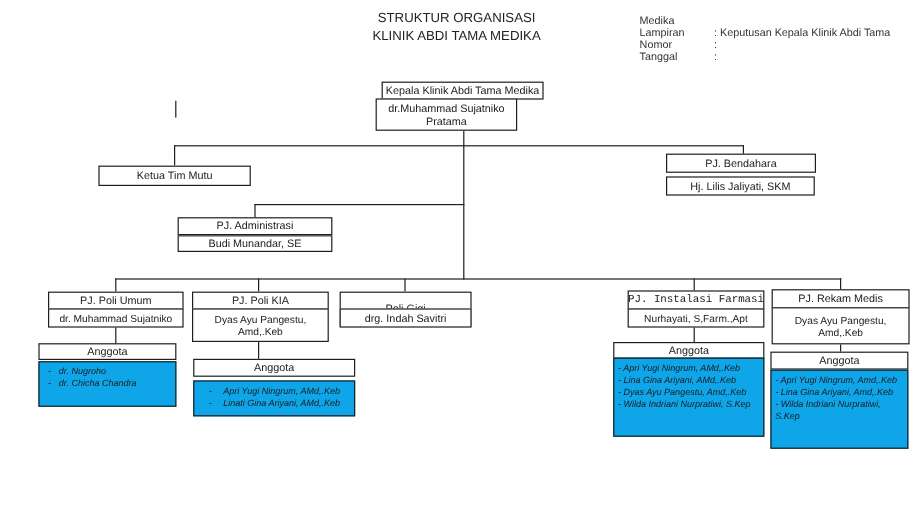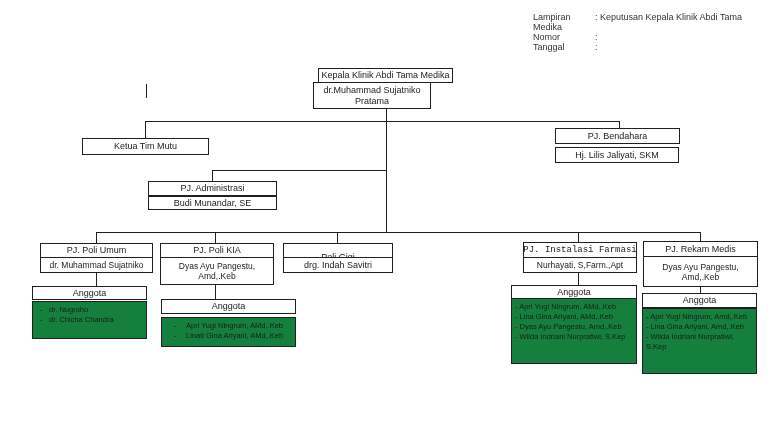--- a/index.html
+++ b/index.html
@@ -48,22 +48,22 @@
   .c-rekam-t{left:643px;top:241px;width:115px;height:16px;}
   .c-rekam-n{left:643px;top:256px;width:115px;height:31px;}
 
   
   .c-ang-umum-h{left:32px;top:286px;width:115px;height:14px;}
   .c-ang-kia-h{left:161px;top:299px;width:135px;height:15px;}
   .c-ang-farm-h{left:511px;top:285px;width:126px;height:14px;}
   .c-ang-rekam-h{left:642px;top:293px;width:115px;height:15px;}
 
   
-  .listbox{position:absolute;box-sizing:border-box;border:1px solid #1f1f1f;background:#15803d;
-           font-size:7.5px;line-height:10px;color:#1b1b1b;text-align:left;}
+  .listbox{position:absolute;box-sizing:border-box;border:1px solid #1f1f1f;background:#0ea5e9;
+           font-size:7.5px;line-height:10px;color:#1b1b1b;text-align:left;font-style:italic;}
   .c-ang-umum-l{left:32px;top:301px;width:115px;height:38px;padding:3px 2px;}
   .c-ang-kia-l{left:161px;top:317px;width:135px;height:30px;padding:3px 2px;}
   .c-ang-farm-l{left:511px;top:298px;width:126px;height:66px;padding:3px 3px;}
   .c-ang-rekam-l{left:642px;top:308px;width:115px;height:66px;padding:3px 3px;}
 
   
   .li{position:relative;padding-left:14px;}
   .li::before{content:"-";position:absolute;left:5px;top:0;}
   .li.kia{padding-left:22px;}
   .li.kia::before{left:10px;}
@@ -87,29 +87,33 @@
   .l-kia-v2{left:215px;top:284px;height:16px;}
   .l-farm-v2{left:578px;top:272px;height:14px;}
   .l-rekam-v2{left:700px;top:286px;height:8px;}
   .l-stray{left:146px;top:84px;height:14px;}
 </style>
 </head>
 <body>
 
 <div class="page">
 
+  <div class="doc-title">
+    <div>STRUKTUR ORGANISASI</div>
+    <div>KLINIK ABDI TAMA MEDIKA</div>
+  </div>
 
   <div class="annot">
     <div class="annot-row">
+      <span class="annot-label">Medika</span>
+      <span class="annot-value"></span>
+    </div>
+    <div class="annot-row">
       <span class="annot-label">Lampiran</span>
       <span class="annot-value">: Keputusan Kepala Klinik Abdi Tama</span>
-    </div>
-    <div class="annot-row">
-      <span class="annot-label">Medika</span>
-      <span class="annot-value"></span>
     </div>
     <div class="annot-row">
       <span class="annot-label">Nomor</span>
       <span class="annot-value">:</span>
     </div>
     <div class="annot-row">
       <span class="annot-label">Tanggal</span>
       <span class="annot-value">:</span>
     </div>
   </div>

